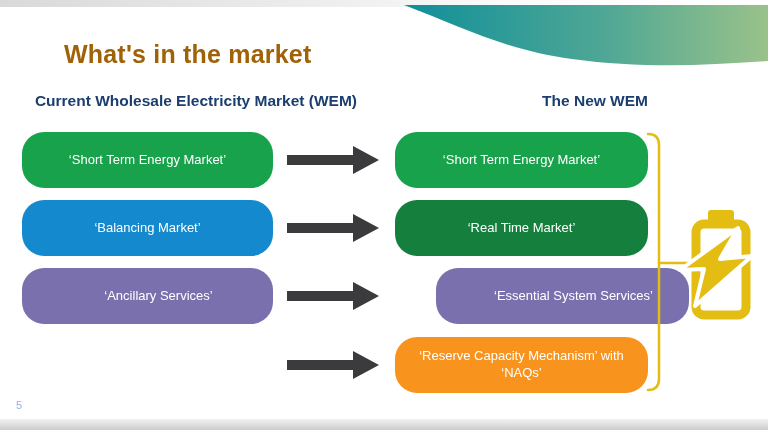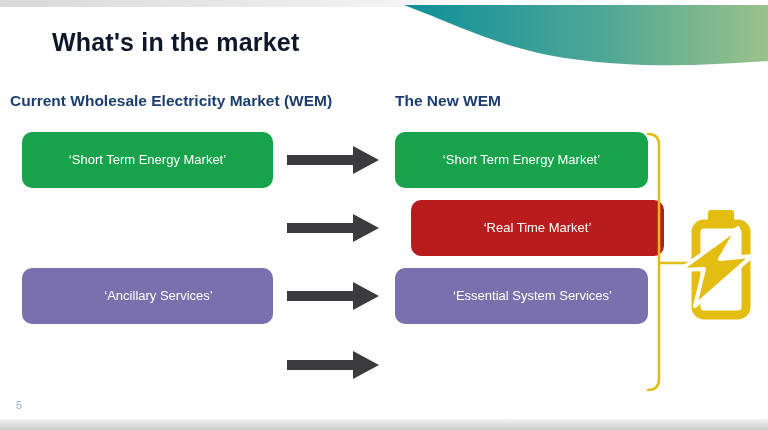--- a/index.html
+++ b/index.html
@@ -9,32 +9,32 @@
     background:#ffffff;
     overflow:hidden;
     font-family:"Liberation Sans","DejaVu Sans",sans-serif;
   }
   .top-strip{
     position:absolute;top:0;left:0;width:768px;height:7px;
     background:linear-gradient(to right,#d9d9d9,#efefef 45%,#fbfbfb 65%,#ffffff);
   }
   .swoosh{position:absolute;top:0;left:0;}
   .title{
-    position:absolute;left:48px;top:24px;margin:4px;
-    font-size:25px;font-weight:bold;color:#0f172a;letter-spacing:.2px;
+    position:absolute;left:48px;top:24px;margin:16px;
+    font-size:25px;font-weight:bold;color:#a16207;letter-spacing:.2px;
   }
   .heading{
     position:absolute;top:92px;
     font-size:15.5px;font-weight:bold;color:#1b3e6f;
-    text-align:left;
+    text-align:right;
   }
   .heading-left{left:10px;width:347px;}
   .heading-right{left:395px;width:253px;}
   .box{
-    position:absolute;height:56px;border-radius:10px;
+    position:absolute;height:56px;border-radius:22px;
     display:flex;align-items:center;justify-content:center;
     color:#ffffff;font-size:13px;text-align:center;
     padding:0 14px;box-sizing:border-box;line-height:1.3;
   }
   .box-left{left:22px;width:251px;}
   .box-right{left:395px;width:253px;}
   .arrow{position:absolute;left:287px;width:92px;height:32px;}
   .r0{top:132px;} .r0a{top:144px;}
   .r1{top:200px;} .r1a{top:212px;}
   .r2{top:268px;padding-left:36px;} .r2a{top:280px;}
@@ -78,37 +78,39 @@
   <div class="heading heading-left">Current Wholesale Electricity Market (WEM)</div>
   <div class="heading heading-right">The New WEM</div>
 
   <div class="box box-left r0" style="background-color: rgb(24, 162, 76);">‘Short Term Energy Market’</div>
   <svg class="arrow r0a" viewBox="0 0 92 32">
     <rect x="0" y="11" width="66" height="10" fill="#3b3b3d"></rect>
     <polygon points="66,2 92,16 66,30" fill="#3b3b3d"></polygon>
   </svg>
   <div class="box box-right r0" style="background-color: rgb(24, 162, 76);">‘Short Term Energy Market’</div>
 
+  <div class="box box-left r1" style="background-color: rgb(20, 137, 205);">‘Balancing Market’</div>
   <svg class="arrow r1a" viewBox="0 0 92 32">
     <rect x="0" y="11" width="66" height="10" fill="#3b3b3d"></rect>
     <polygon points="66,2 92,16 66,30" fill="#3b3b3d"></polygon>
   </svg>
-  <div class="box box-right r1" style="background-color: #b91c1c; margin-left: 16px;">‘Real Time Market’</div>
+  <div class="box box-right r1" style="background-color: #15803d;">‘Real Time Market’</div>
 
   <div class="box box-left r2" style="background-color: rgb(123, 112, 174);">‘Ancillary Services’</div>
   <svg class="arrow r2a" viewBox="0 0 92 32">
     <rect x="0" y="11" width="66" height="10" fill="#3b3b3d"></rect>
     <polygon points="66,2 92,16 66,30" fill="#3b3b3d"></polygon>
   </svg>
-  <div class="box box-right r2" style="background-color: rgb(123, 112, 174);">‘Essential System Services’</div>
+  <div class="box box-right r2" style="background-color: rgb(123, 112, 174); margin-left: 41px;">‘Essential System Services’</div>
 
   <svg class="arrow r3a" viewBox="0 0 92 32">
     <rect x="0" y="11" width="66" height="10" fill="#3b3b3d"></rect>
     <polygon points="66,2 92,16 66,30" fill="#3b3b3d"></polygon>
   </svg>
+  <div class="box box-right r3" style="background-color: rgb(248, 148, 29);">‘Reserve Capacity Mechanism’ with ‘NAQs’</div>
 
   <svg class="bracket" width="62" height="275" viewBox="0 0 62 275">
     <path d="M8,9 Q19,9 19,20 L19,254 Q19,265 8,265" fill="none" stroke="#e3bd12" stroke-width="2.5" stroke-linecap="round"></path>
     <path d="M19,138 L60,138" fill="none" stroke="#e3bd12" stroke-width="2.5" stroke-linecap="round"></path>
   </svg>
 
   <svg class="battery" width="100" height="130" viewBox="0 0 100 130">
     <rect x="46" y="10" width="26" height="14" rx="3" fill="#e3bd12"></rect>
     <rect x="34" y="24" width="50" height="91" rx="8" fill="none" stroke="#e3bd12" stroke-width="9"></rect>
     <polygon points="76,28 18,70 42,69 33,106 90,56 58,59" fill="#e3bd12" stroke="#ffffff" stroke-width="4" stroke-linejoin="round"></polygon>

